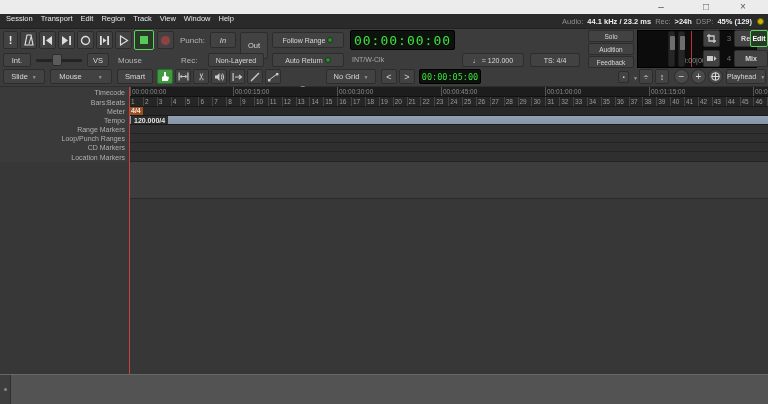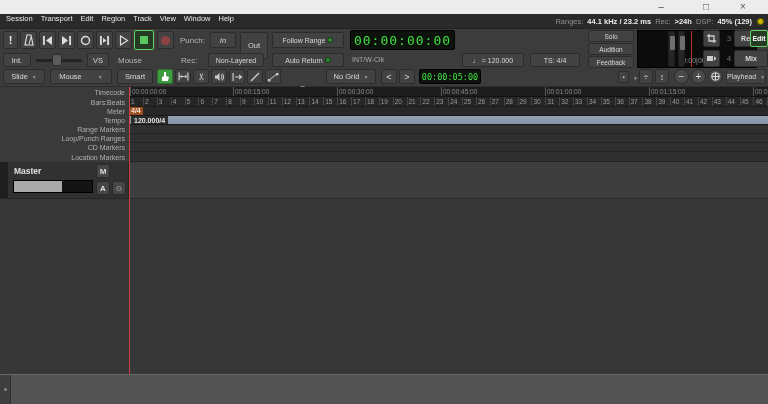--- a/index.html
+++ b/index.html
@@ -102,21 +102,21 @@
         <span class="menu-item">Session</span>
         <span class="menu-item">Transport</span>
         <span class="menu-item">Edit</span>
         <span class="menu-item">Region</span>
         <span class="menu-item">Track</span>
         <span class="menu-item">View</span>
         <span class="menu-item">Window</span>
         <span class="menu-item">Help</span>
       </div>
     <div class="menu-status" id="menu-status">
-        <span class="status-label">Ranges:</span>
+        <span class="status-label">Audio:</span>
         <span class="status-value">44.1 kHz / 23.2 ms</span>
         <span class="status-label">Rec:</span>
         <span class="status-value">&gt;24h</span>
         <span class="status-label">DSP:</span>
         <span class="status-value">45% (129)</span>
       </div>
     <div class="led-yellow"></div>
   </div>
 
   <div class="abs toolbar">
@@ -450,30 +450,20 @@
     <div class="lane lane-tempo" style="height:9px;">
       <div class="tempo-flag"></div>
       <div class="tempo-chip">120.000/4</div>
     </div>
     <div class="lane lane-marker" style="height:9px;"></div>
     <div class="lane lane-marker" style="height:9px;"></div>
     <div class="lane lane-marker" style="height:9px;"></div>
     <div class="lane lane-marker" style="height:10px;"></div>
   </div>
 
-  <div class="abs master-hdr">
-    <div class="master-strip"></div>
-    <div class="master-name">Master</div>
-    <div class="master-fader">
-      <div class="fill" id="master-fader-fill" style="width: 62%;"></div>
-    </div>
-    <div class="sqbtn" style="left:96px; top:2px;">M</div>
-    <div class="sqbtn" style="left:96px; top:19px;">A</div>
-    <div class="sqbtn" style="left:112px; top:19px; color:#8a8a8a;">G</div>
-  </div>
   <div class="abs master-lane"></div>
 
   <div class="abs canvas"></div>
 
   <div class="abs playhead"></div>
 
   <div class="abs summary">
     <div class="summary-left">
       <div class="summary-dot"></div>
     </div>

